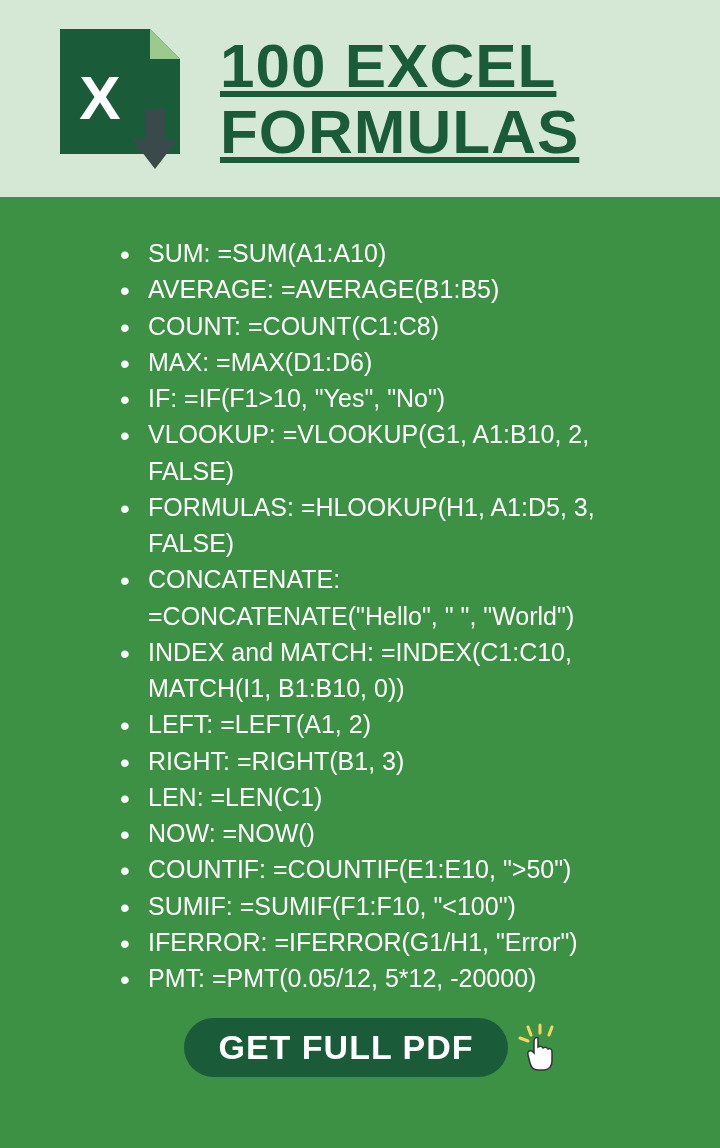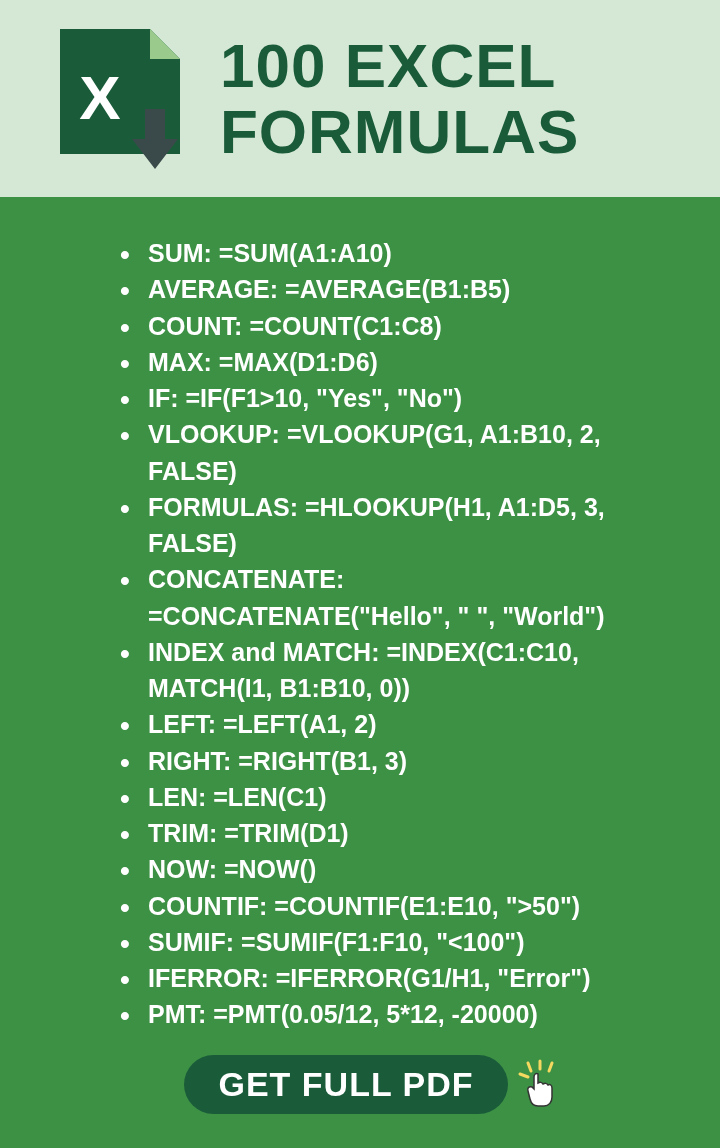--- a/index.html
+++ b/index.html
@@ -28,34 +28,35 @@
       height: 150px;
       position: relative;
       flex-shrink: 0;
     }
     .title {
       color: #1a5c3a;
       font-size: 62px;
       font-weight: 900;
       line-height: 1.05;
       letter-spacing: 1px;
+      text-decoration: underline;
     }
     .content-area {
       background: #3d9145;
       padding: 30px 90px 20px 120px;
     }
     ul.formula-list {
       list-style: none;
       color: #ffffff;
     }
     ul.formula-list li {
       position: relative;
       font-size: 25px;
       line-height: 1.45;
-      font-weight: 700;
+      font-weight: 400;
       padding-left: 28px;
     }
     ul.formula-list li::before {
       content: "•";
       position: absolute;
       left: 0;
       top: 0;
       font-size: 28px;
     }
     .cta-container {
@@ -109,21 +110,20 @@
     <li>COUNT: =COUNT(C1:C8)</li>
     <li>MAX: =MAX(D1:D6)</li>
     <li>IF: =IF(F1&gt;10, "Yes", "No")</li>
     <li>VLOOKUP: =VLOOKUP(G1, A1:B10, 2, FALSE)</li>
     <li>FORMULAS: =HLOOKUP(H1, A1:D5, 3, FALSE)</li>
     <li>CONCATENATE: =CONCATENATE("Hello", " ", "World")</li>
     <li>INDEX and MATCH: =INDEX(C1:C10, MATCH(I1, B1:B10, 0))</li>
     <li>LEFT: =LEFT(A1, 2)</li>
     <li>RIGHT: =RIGHT(B1, 3)</li>
     <li>LEN: =LEN(C1)</li>
-    <li>TRIM: =TRIM(D1)</li>
     <li>NOW: =NOW()</li>
     <li>COUNTIF: =COUNTIF(E1:E10, "&gt;50")</li>
     <li>SUMIF: =SUMIF(F1:F10, "&lt;100")</li>
     <li>IFERROR: =IFERROR(G1/H1, "Error")</li>
     <li>PMT: =PMT(0.05/12, 5*12, -20000)</li>
   </ul>
 
   <div class="cta-container">
     <button class="cta-button">GET FULL PDF</button>
     <div class="cursor-icon">

